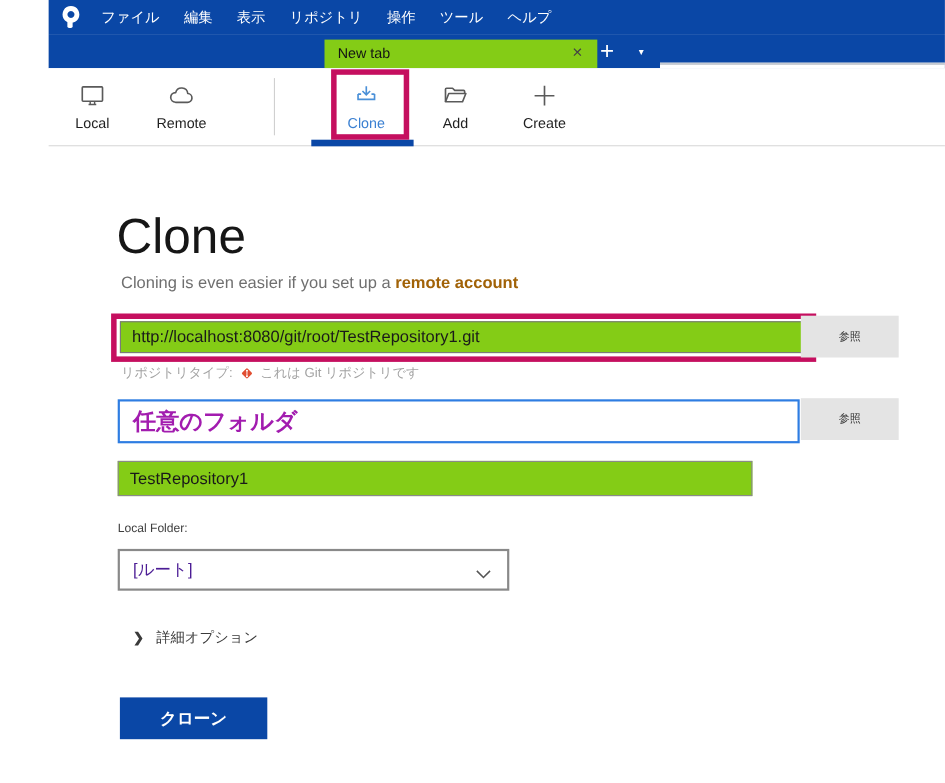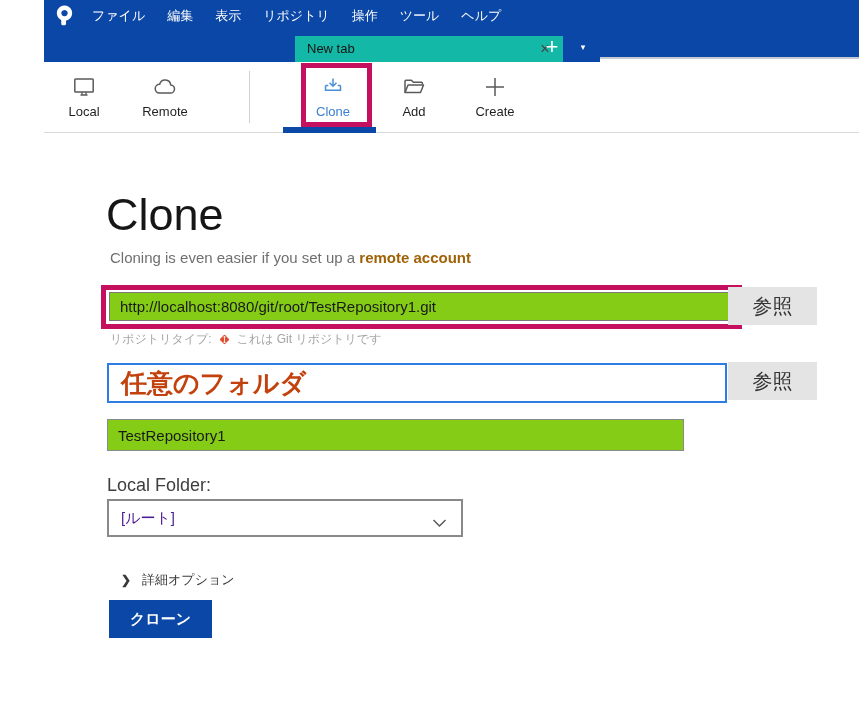--- a/index.html
+++ b/index.html
@@ -9,67 +9,67 @@
   
   .menubar { position:absolute; left:0; top:0; width:859px; height:31px; background:#0a47a6; display:flex; align-items:center; }
   .app-logo { position:absolute; left:9px; top:4px; width:23px; height:23px; }
   .menu-items { position:absolute; left:37px; top:0; height:31px; display:flex; }
   .menu-item { color:#fff; font-size:13px; line-height:31px; padding:0 11px; cursor:default; }
 
   
   .tabbar { position:absolute; left:0; top:31px; width:859px; height:31px; background:#0a47a6; }
   .tabbar-right-edge { position:absolute; left:556px; top:26px; width:303px; height:5px; background:#fff; border-top:2px solid #c5cad2; }
   .tab-inactive { position:absolute; left:8px; top:5px; width:239px; height:26px; background:#e4e4e4; border:1px solid #f5f5f5; font-size:13px; color:#141414; line-height:24px; padding-left:12px; }
-  .tab-active { position:absolute; left:251px; top:5px; width:268px; height:26px; background:#14b8a6; font-size:13px; color:#141414; line-height:26px; padding-left:12px; }
+  .tab-active { position:absolute; left:251px; top:5px; width:248px; height:26px; background:#84cc16; font-size:13px; color:#141414; line-height:26px; padding-left:12px; }
   .tab-close { position:absolute; right:8px; top:0; width:20px; height:26px; text-align:center; color:#444; font-size:16px; line-height:25px; font-weight:400; }
   .tab-plus { position:absolute; left:492px; top:2px; width:32px; height:29px; color:#fff; font-size:22px; font-weight:300; text-align:center; line-height:27px; }
   .tab-caret { position:absolute; left:527px; top:2px; width:24px; height:29px; color:#fff; font-size:9px; text-align:center; line-height:29px; }
 
   
   .toolbar { position:absolute; left:0; top:62px; width:859px; height:71px; background:#fff; border-bottom:1px solid #d9d9d9; }
   .tool-item { position:absolute; top:0; width:80px; height:70px; display:flex; flex-direction:column; align-items:center; cursor:default; }
   .tool-item .ticon { margin-top:11px; height:28px; display:flex; align-items:center; justify-content:center; }
   .tool-label { font-size:13px; color:#1f1f1f; margin-top:3px; }
   .tool-label.blue { color:#3b80d2; }
   .tool-sep { position:absolute; left:205px; top:9px; width:1px; height:52px; background:#d0d0d0; }
   .clone-indicator { position:absolute; left:239px; top:65px; width:93px; height:6px; background:#0a47a6; }
 
   
   .anno { position:absolute; border:5px solid #c50f5f; background:transparent; pointer-events:none; }
   .anno-clone { left:257px; top:63px; width:71px; height:64px; }
   .anno-url { left:57px; top:285px; width:641px; height:44px; }
-  .anno-text { color:#c2410c; font-weight:bold; font-size:26px;font-family:Liberation Mono, monospace; }
+  .anno-text { color:#a21caf; font-weight:bold; font-size:21px;font-family:Liberation Mono, monospace; }
 
   
   .page-title { position:absolute; left:62px; top:189px; font-size:45px; font-weight:300; color:#161616; letter-spacing:0px; }
   .subtitle { position:absolute; left:66px; top:249px; font-size:15px; color:#6f6f6f; }
   .subtitle a { color:#a16207; text-decoration:none;font-weight:bold; }
 
   .txt-input { position:absolute; border:1px solid #7a7a7a; font-family:"Liberation Sans", sans-serif; font-size:15px; color:#1a1a1a; padding-left:10px; background:#84cc16; outline:none; }
   .url-input { left:65px; top:292px; width:622px; height:29px; }
   .name-input { left:63px; top:419px; width:577px; height:32px; border-color:#8a8a8a; }
 
-  .browse-btn { position:absolute; width:89px; height:38px; background:#e4e4e4; border:none; font-family:"Liberation Sans", sans-serif; font-size:20px; color:#333; cursor:default; }
+  .browse-btn { position:absolute; width:89px; height:38px; background:#e4e4e4; border:none; font-family:"Liberation Sans", sans-serif; font-size:10px; color:#333; cursor:default; }
   .browse-1 { left:684px; top:287px; }
   .browse-2 { left:684px; top:362px; }
 
   .repo-type-row { position:absolute; left:66px; top:331px; height:17px; display:flex; align-items:center; font-size:12px; color:#a3a3a3; }
   .repo-type-row .git-badge { margin:0 5px; display:flex; }
 
   .folder-input { position:absolute; left:63px; top:363px; width:620px; height:40px; border:2px solid #2e7de2; background:#fff; display:flex; align-items:center; padding-left:12px; }
 
-  .field-label { position:absolute; left:63px; top:475px; font-size:18px; color:#3e3e3e; }
+  .field-label { position:absolute; left:63px; top:475px; font-size:11px; color:#3e3e3e; }
   .combo { position:absolute; left:63px; top:499px; width:356px; height:38px; border:2px solid #898989; background:#fff; display:flex; align-items:center; padding-left:12px; font-size:15px; color:#4c1d95; }
   .combo .chev { position:absolute; right:14px; top:13px; }
 
   .advanced { position:absolute; left:77px; top:571px; display:flex; align-items:center; cursor:default; }
   .advanced .arrow { color:#3a3a3a; font-size:12px; font-weight:bold; margin-right:11px; }
   .advanced .alabel { font-size:13px; color:#3a3a3a; }
 
-  .clone-btn { position:absolute; left:65px; top:600px; width:103px; height:38px; background:#0a47a6; color:#fff; border:none; font-family:"Liberation Sans", sans-serif; font-size:15px; font-weight:bold; cursor:default; }
+  .clone-btn { position:absolute; left:65px; top:634px; width:134px; height:38px; background:#0a47a6; color:#fff; border:none; font-family:"Liberation Sans", sans-serif; font-size:15px; font-weight:bold; cursor:default; }
 </style>
 </head>
 <body>
 
 <div class="window">
 
   <div class="menubar">
     <svg class="app-logo" viewBox="0 0 24 24">
       <path fill="#ffffff" fill-rule="evenodd" d="M12 1.5 a8 8 0 1 1 -0.01 0 Z M12 6.2 a3.3 3.3 0 1 0 0.01 0 Z"></path>
       <path fill="#ffffff" d="M8.6 13.5 h5 v7.2 a1.6 1.6 0 0 1 -1.6 1.6 h-1.8 a1.6 1.6 0 0 1 -1.6 -1.6 Z"></path>

